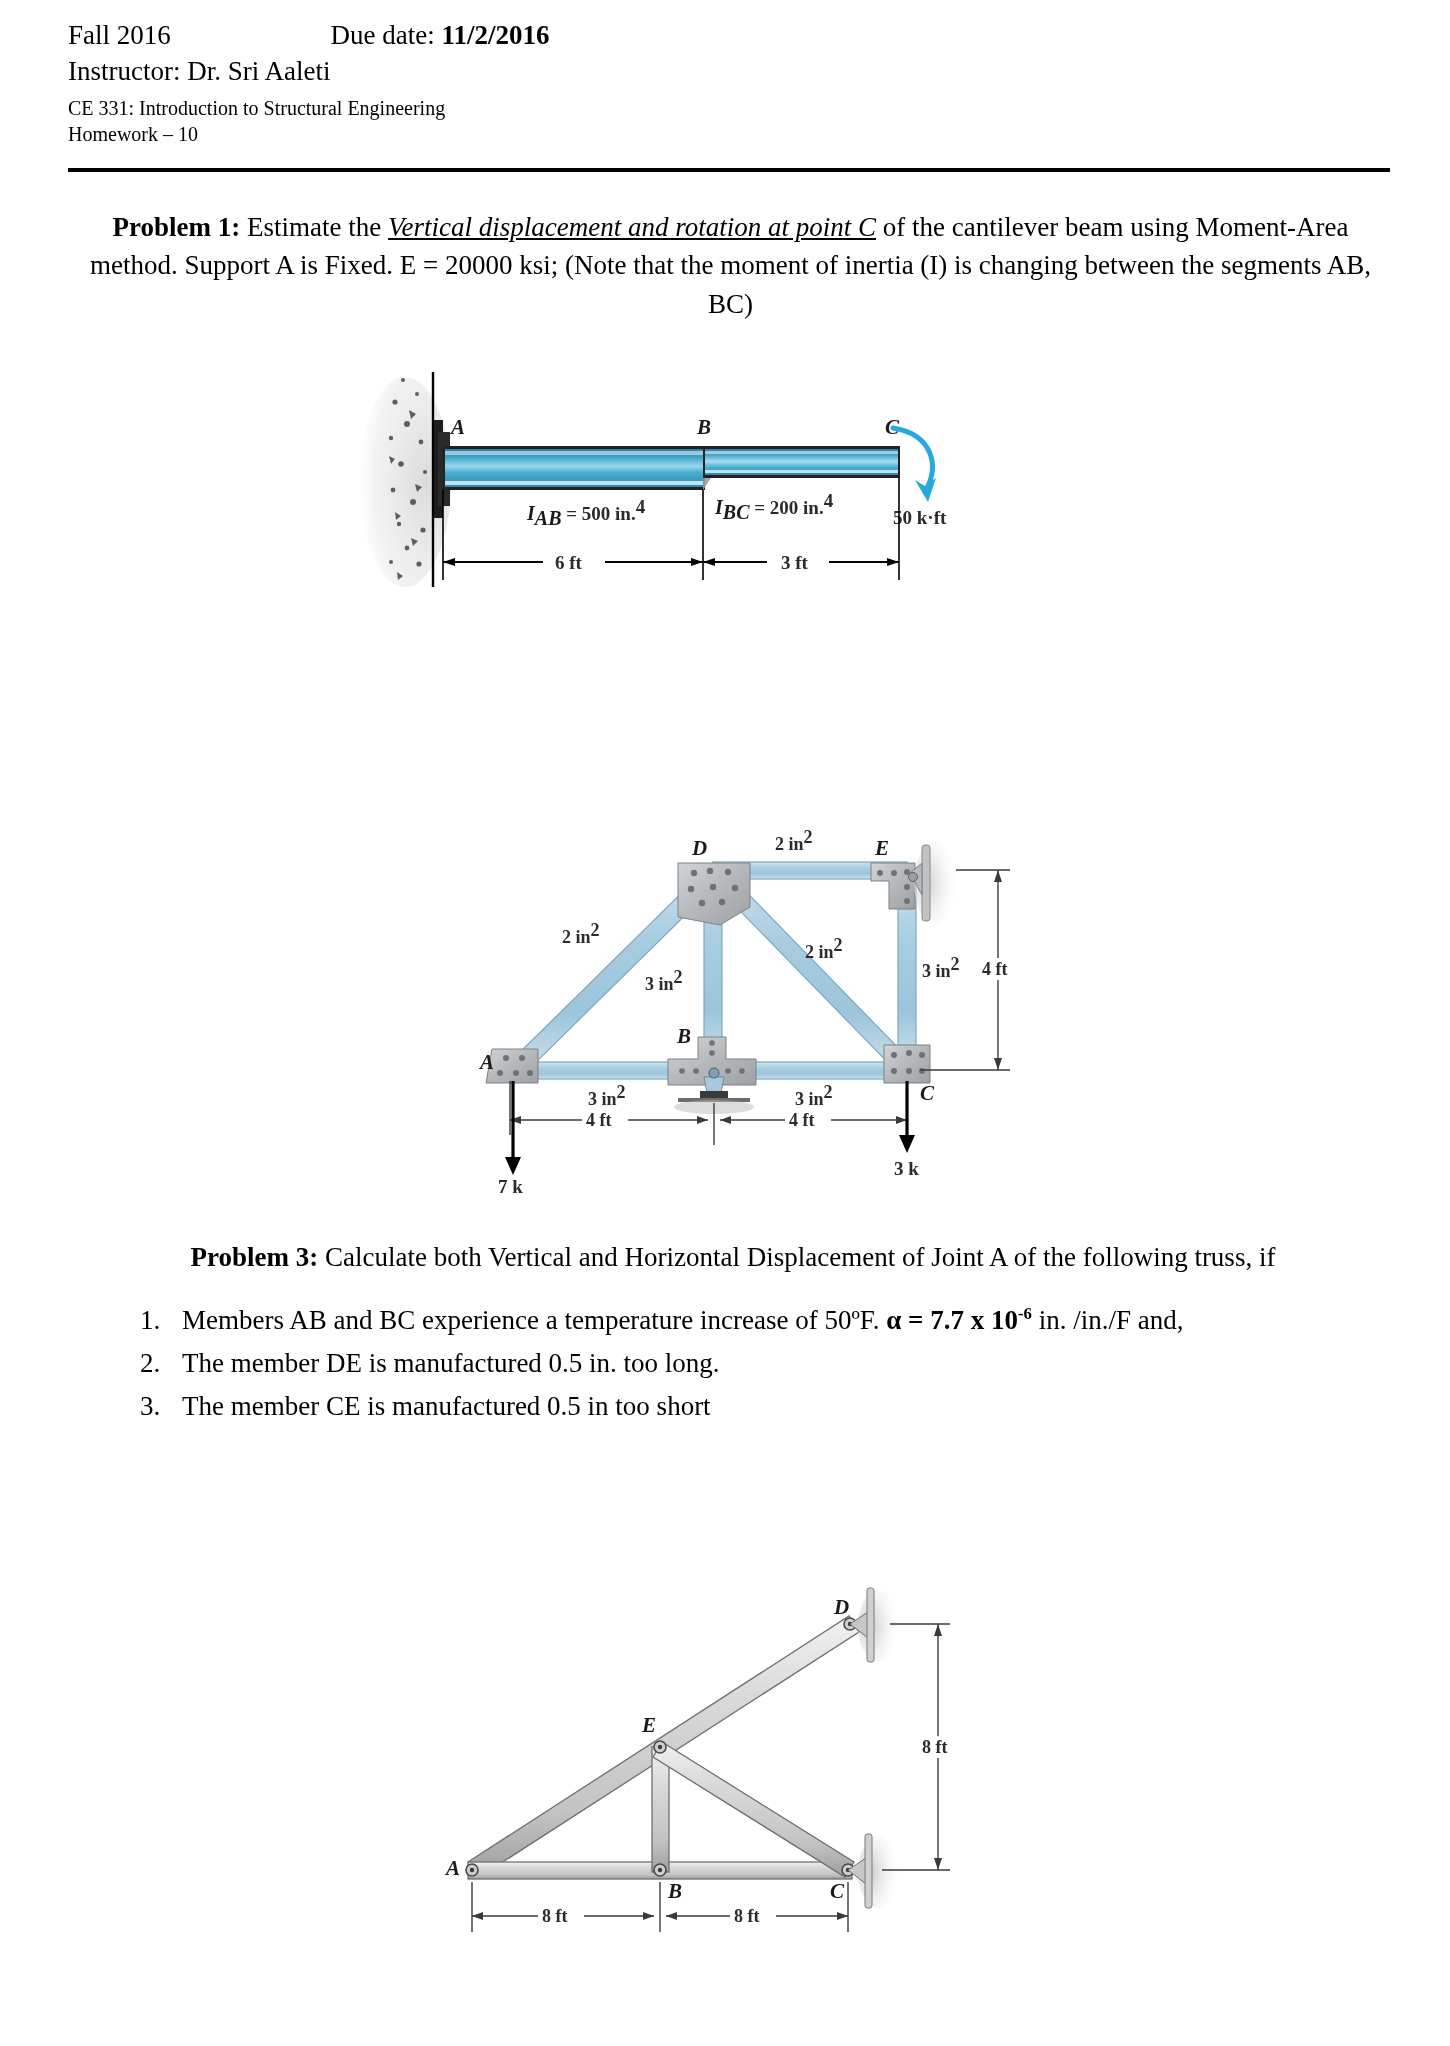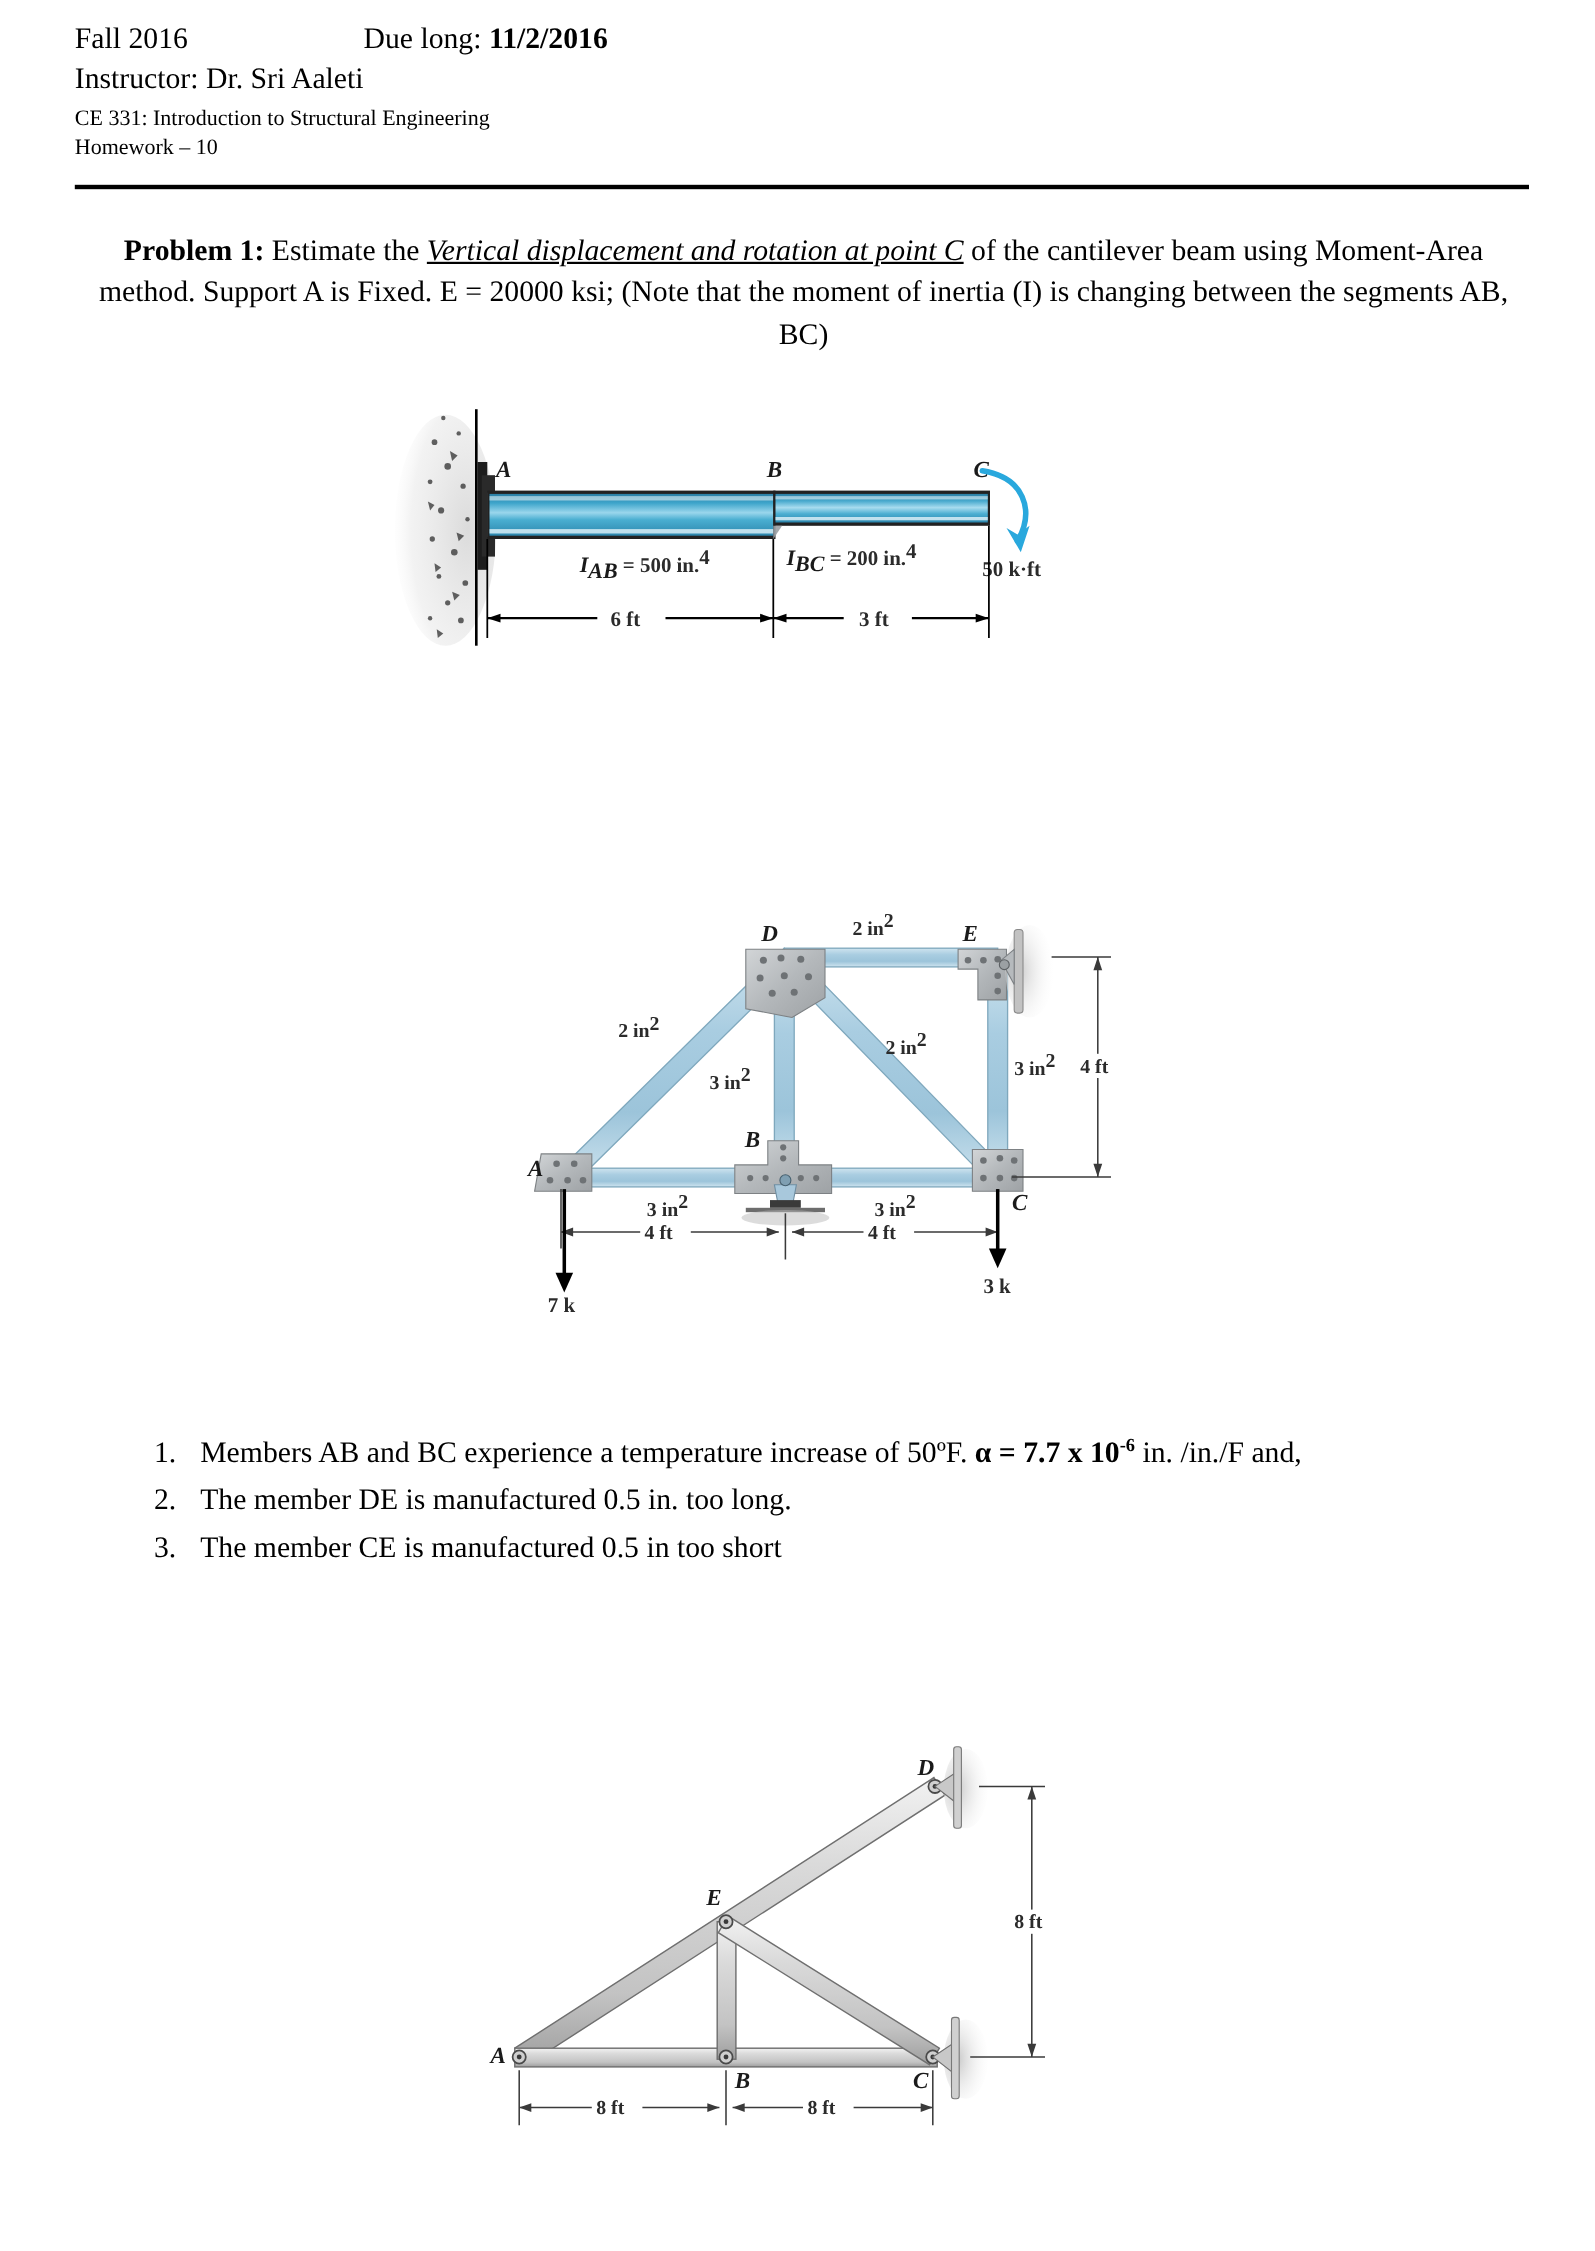--- a/index.html
+++ b/index.html
@@ -39,21 +39,21 @@
 
 <div class="page">
 
   <div class="hdr">
     <div class="hdr-row">
       <div class="hdr-left">
         <div>Fall 2016</div>
         <div>Instructor: Dr. Sri Aaleti</div>
       </div>
       <div class="hdr-right">
-        <span>Due long:</span>
+        <span>Due date:</span>
         <span class="b">11/2/2016</span>
       </div>
     </div>
     <div class="hdr-title">CE 331: Introduction to Structural Engineering</div>
     <div class="hdr-title" style="margin-top:0">Homework – 10</div>
   </div>
   <div class="rule"></div>
 
   <div class="para" style="left:68px;top:208px;width:1325px;">
     <span class="lead">Problem 1:</span><span> Estimate the </span><span class="u-i">Vertical displacement and rotation at point C</span><span> of the cantilever beam using Moment-Area method. Support A is Fixed. E = 20000 ksi; (Note that the moment of inertia (I) is changing between the segments AB, BC)</span>
@@ -317,20 +317,23 @@
       </g>
       <text class="fdim" x="28" y="378">7 k</text>
       <g>
         <line x1="437" y1="266" x2="437" y2="322" stroke="#000" stroke-width="3.2"></line>
         <path d="M437 338 l-8 -18 h16 z" fill="#000"></path>
       </g>
       <text class="fdim" x="424" y="360">3 k</text>
     </svg>
   </div>
 
+  <div class="para" style="left:68px;top:1238px;width:1330px;">
+    <span class="lead">Problem 3:</span><span>  Calculate both Vertical and Horizontal Displacement of Joint A of the following truss, if</span>
+  </div>
 
   <div class="olist" style="left:140px;top:1300px;width:1260px;">
     <div class="li">
       <span class="num">1.</span>
       <span class="txt"><span>Members AB and BC experience a temperature increase of 50ºF. </span><span class="b">α = 7.7 x 10</span><sup class="b">-6</sup><span> in. /in./F and,</span></span>
     </div>
     <div class="li">
       <span class="num">2.</span>
       <span class="txt">The member DE is manufactured 0.5 in. too long.</span>
     </div>

